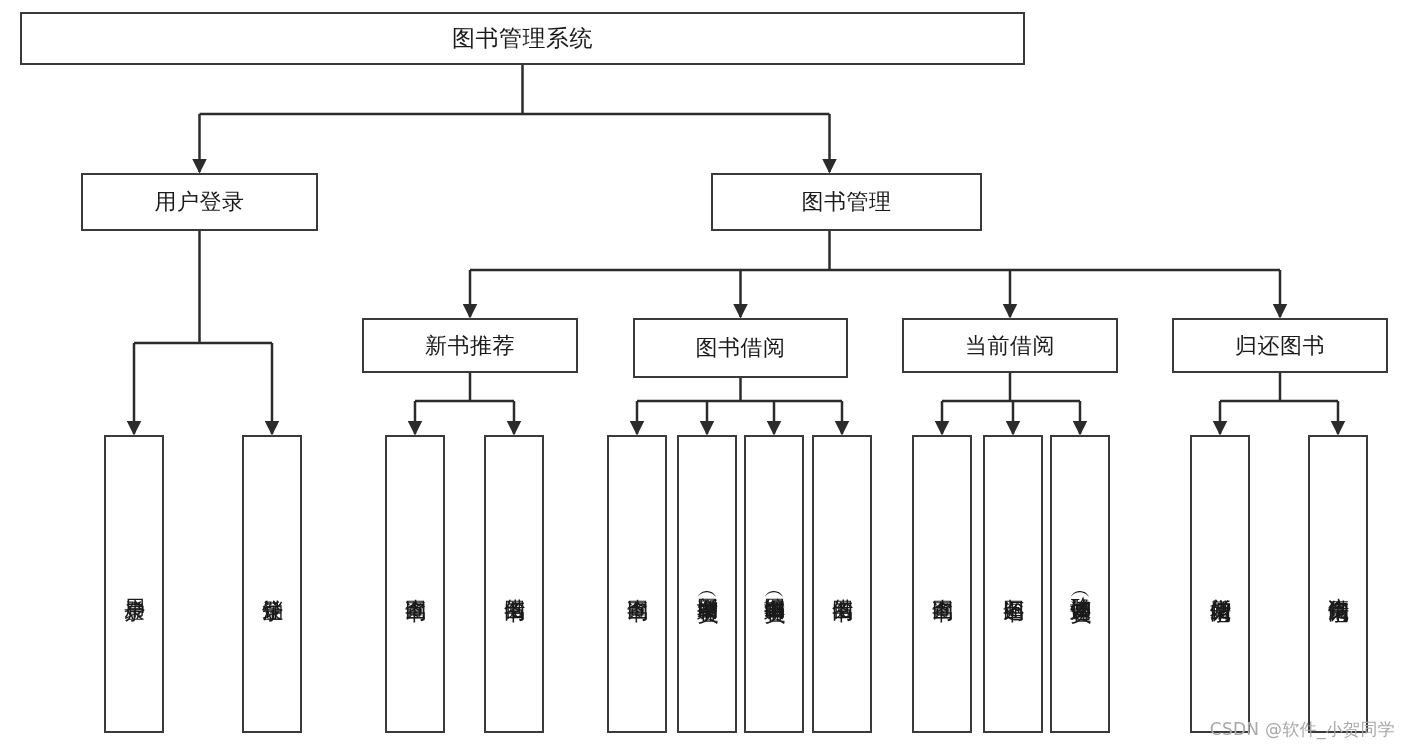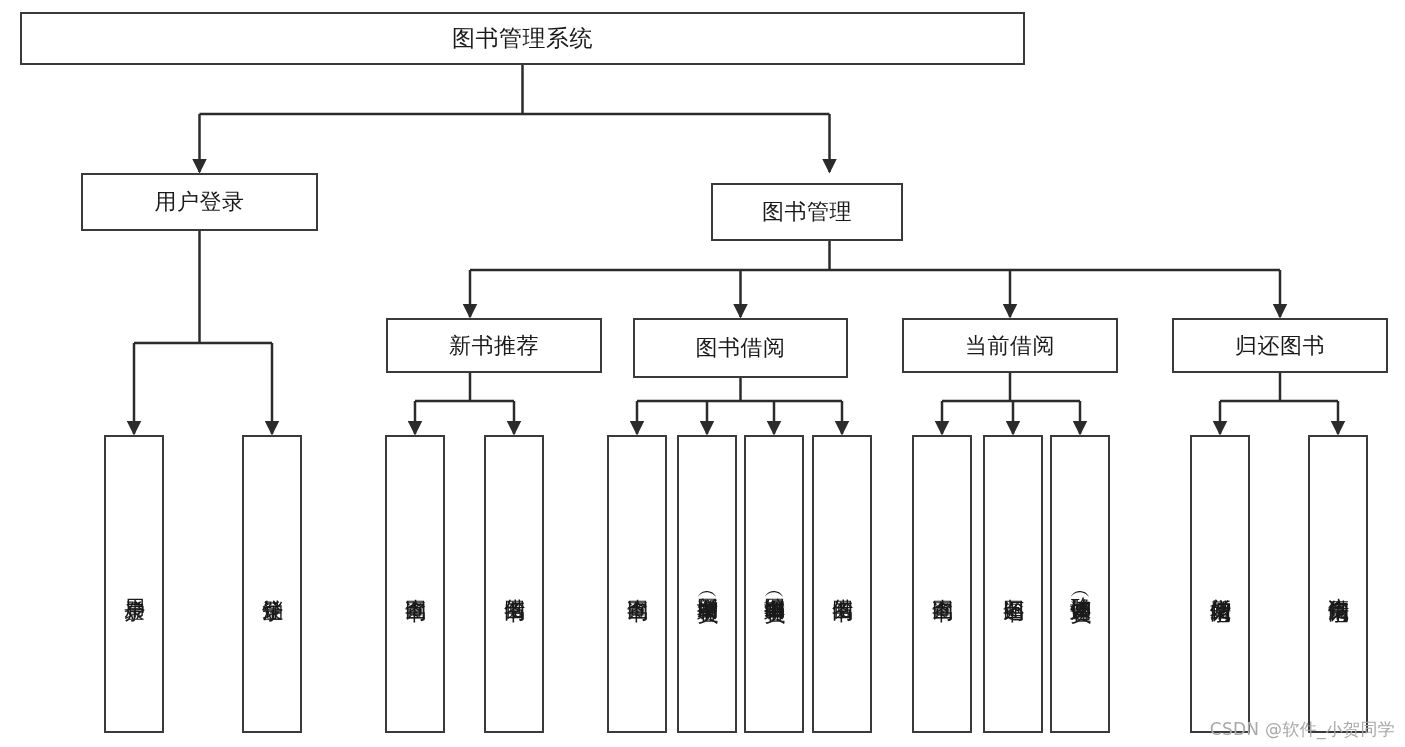--- a/index.html
+++ b/index.html
@@ -123,24 +123,24 @@
       </g>
   </svg>
 
   <div id="node-layer">
       <div class="node horiz root" style="left: 20px; top: 12px; width: 1005px; height: 53px;">
         <span class="label">图书管理系统</span>
       </div>
       <div class="node horiz" style="left: 81px; top: 173px; width: 237px; height: 58px;">
         <span class="label">用户登录</span>
       </div>
-      <div class="node horiz" style="left: 711px; top: 183px; width: 192px; height: 58px;">
+      <div class="node horiz" style="left: 711px; top: 173px; width: 271px; height: 58px;">
         <span class="label">图书管理</span>
       </div>
-      <div class="node horiz" style="left: 362px; top: 318px; width: 216px; height: 55px; margin-left: 24px;">
+      <div class="node horiz" style="left: 362px; top: 318px; width: 216px; height: 55px;">
         <span class="label">新书推荐</span>
       </div>
       <div class="node horiz" style="left: 633px; top: 318px; width: 215px; height: 60px;">
         <span class="label">图书借阅</span>
       </div>
       <div class="node horiz" style="left: 902px; top: 318px; width: 216px; height: 55px;">
         <span class="label">当前借阅</span>
       </div>
       <div class="node horiz" style="left: 1172px; top: 318px; width: 216px; height: 55px;">
         <span class="label">归还图书</span>

